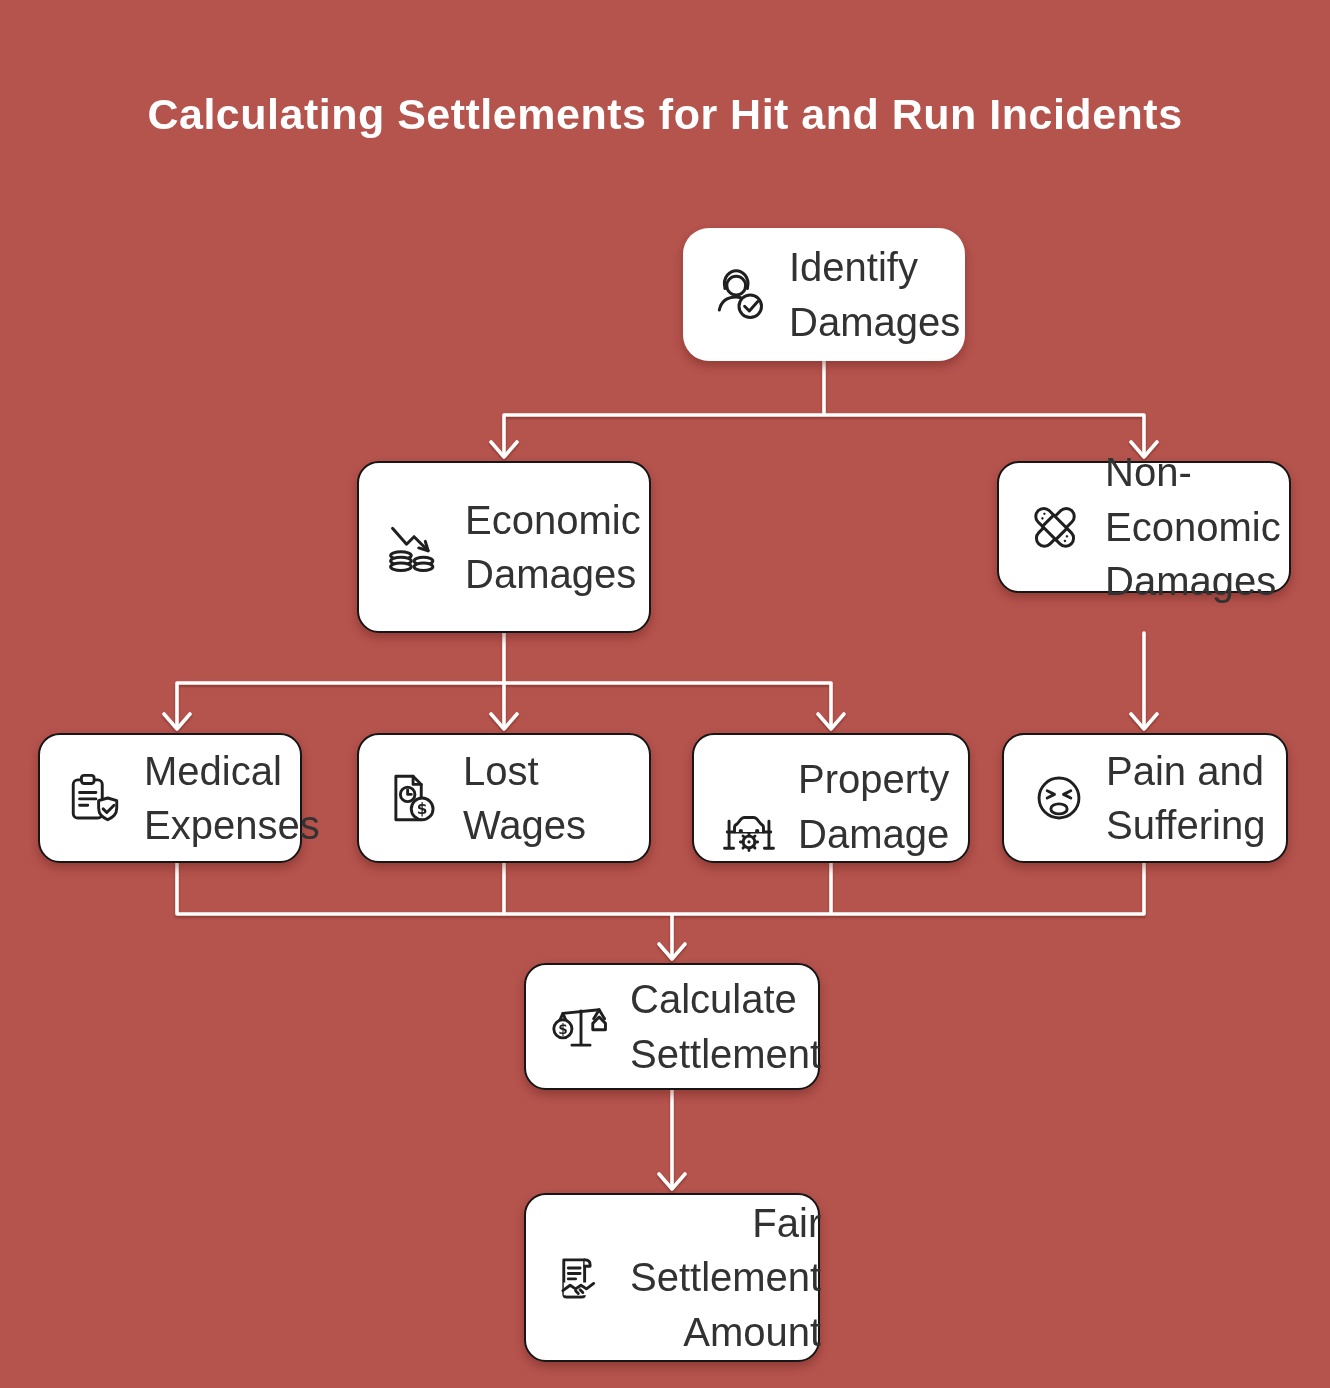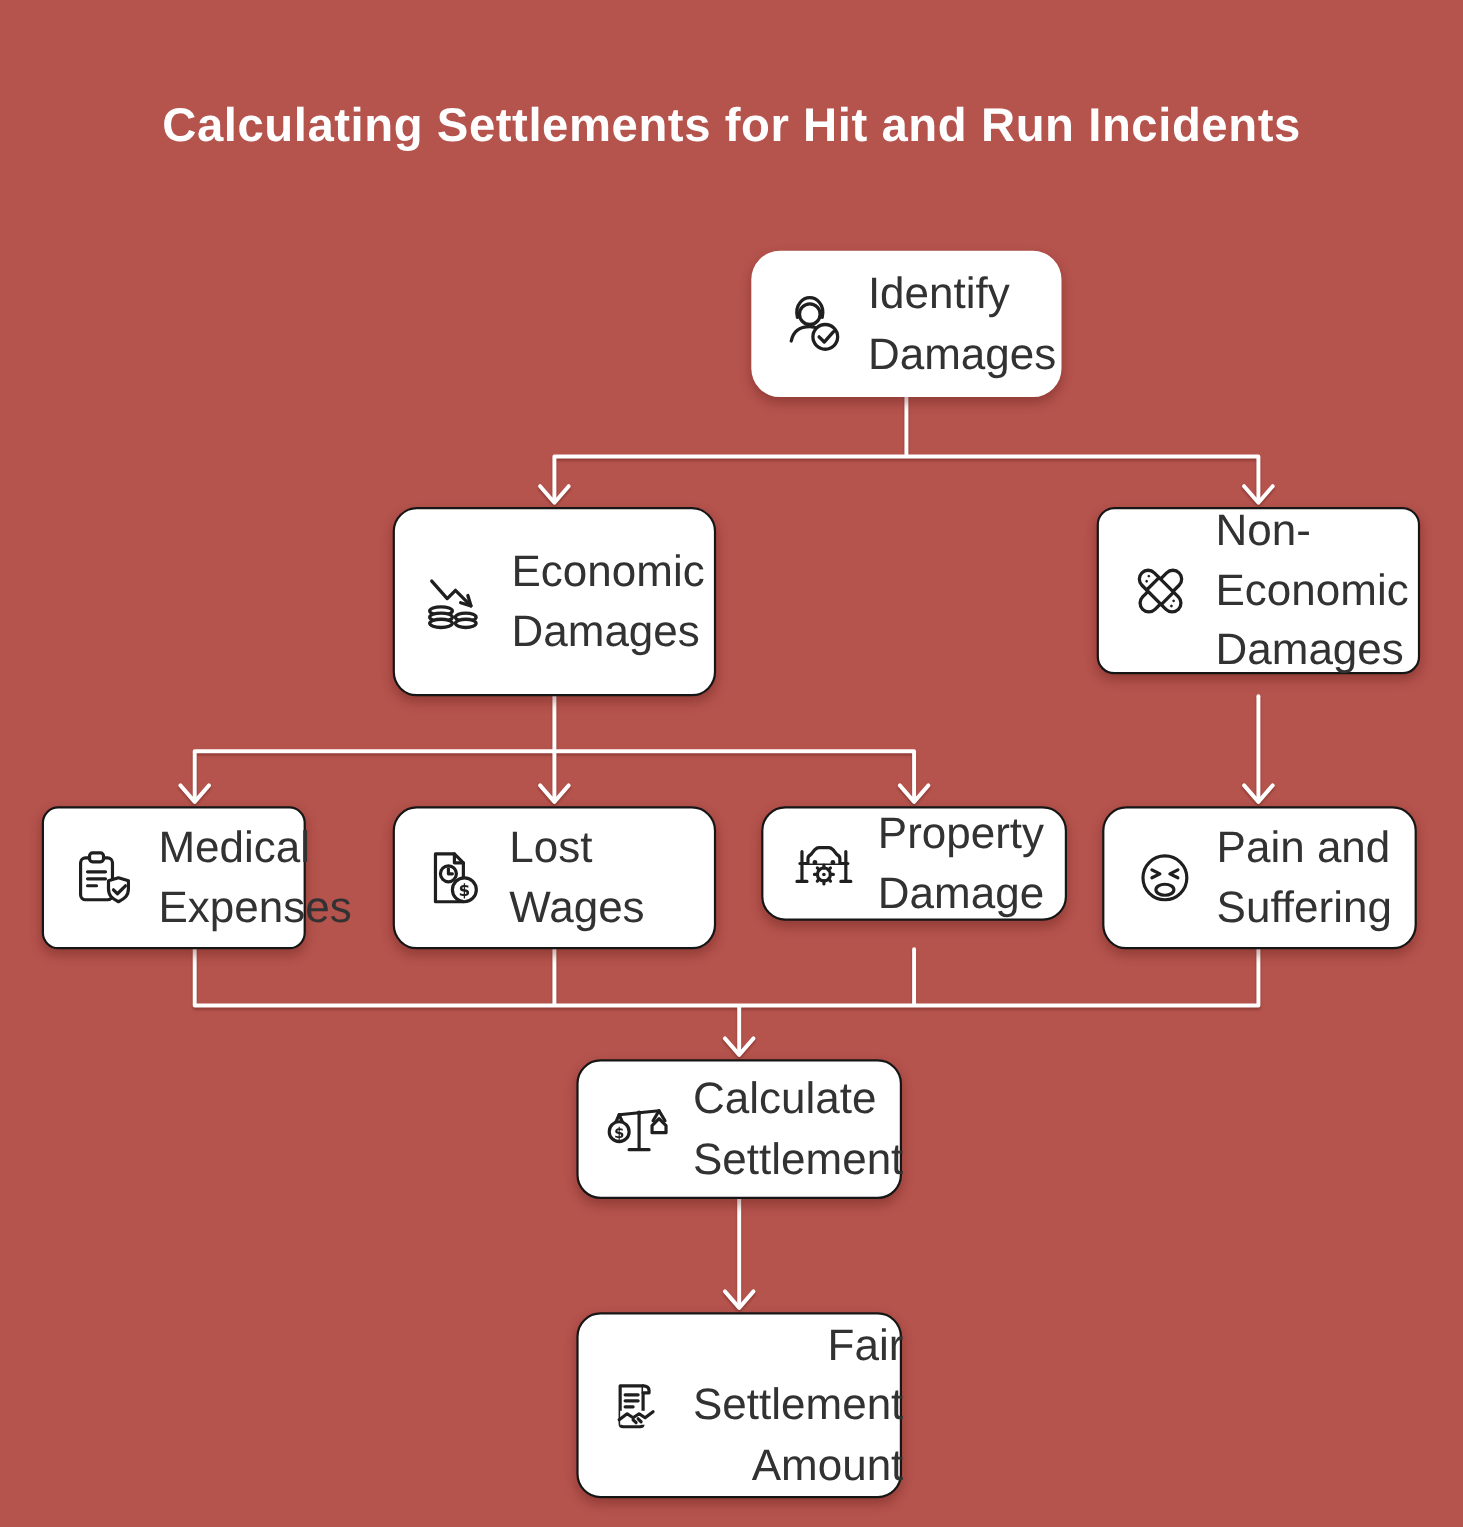--- a/index.html
+++ b/index.html
@@ -23,24 +23,24 @@
   .node .label {
     font-size:40px; color:#323232; line-height:1.36;
     white-space:pre-line;
   }
   .node svg { flex:0 0 auto; }
   .icon { stroke:#1f1f1f; fill:none; stroke-width:3.2; stroke-linecap:round; stroke-linejoin:round; }
   .icon text { stroke:none; fill:#1f1f1f; font-family:"DejaVu Sans", sans-serif; font-weight:bold; }
 
   #node-identify      { left:683px;  top:228px;  width:282px; height:133px; border:none; border-radius:26px; }
   #node-economic      { left:357px;  top:461px;  width:294px; height:172px; }
-  #node-non-economic  { left:997px;  top:461px;  width:294px; height:152px;border-radius:16px; }
-  #node-medical       { left:38px;   top:733px;  width:240px; height:130px;border-radius:15px; }
+  #node-non-economic  { left:997px;  top:461px;  width:294px; height:132px; }
+  #node-medical       { left:38px;   top:733px;  width:264px; height:130px; }
   #node-lost-wages    { left:357px;  top:733px;  width:294px; height:130px; }
-  #node-property      { left:692px;  top:733px;  width:278px; height:104px; }
+  #node-property      { left:692px;  top:733px;  width:278px; height:130px;align-items:flex-end; }
   #node-pain          { left:1002px; top:733px;  width:286px; height:130px;gap:18px; }
   #node-calculate     { left:524px;  top:963px;  width:296px; height:127px; }
   #node-fair          { left:524px;  top:1193px; width:296px; height:169px;text-align:right; }
 
   .connectors {
     position:absolute; left:0; top:0; width:1330px; height:1388px;
     pointer-events:none;
     filter:drop-shadow(0 2px 1px rgba(95,28,22,0.45));
   }
   .connectors path { stroke:#ffffff; stroke-width:3.6; fill:none; stroke-linecap:round; stroke-linejoin:round; }

